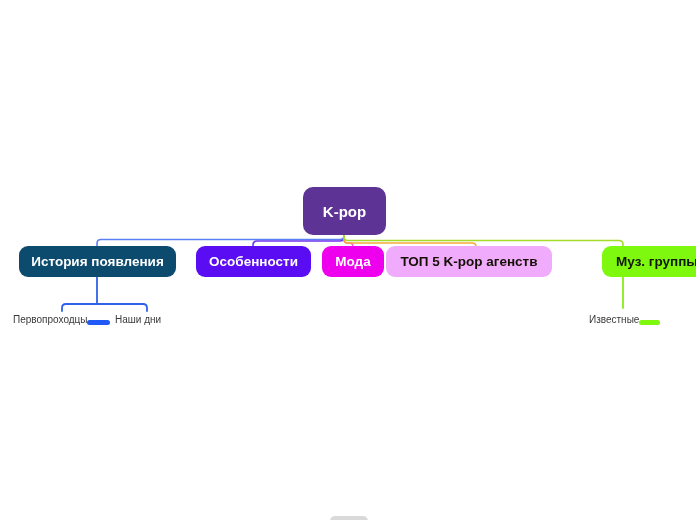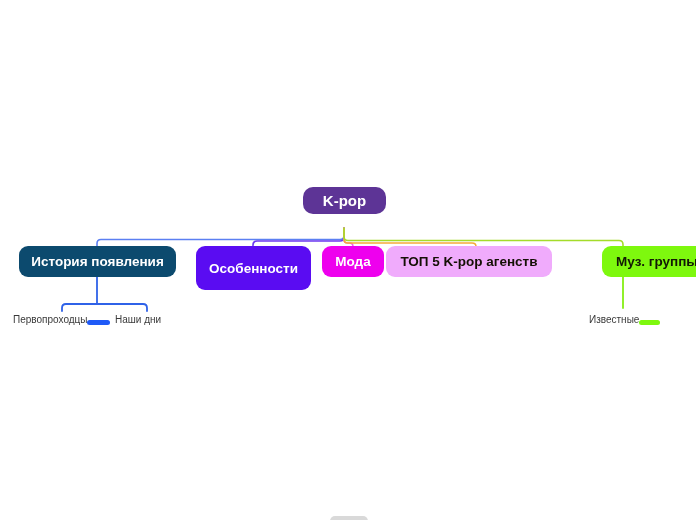--- a/index.html
+++ b/index.html
@@ -10,29 +10,29 @@
   }
   .stage{position:absolute;left:0;top:0;width:696px;height:520px;}
   svg.wires{position:absolute;left:0;top:0;width:696px;height:520px;pointer-events:none;}
 
   .node{
     position:absolute;display:flex;align-items:center;justify-content:center;
     font-weight:bold;color:#ffffff;box-sizing:border-box;cursor:default;
     text-align:center;white-space:nowrap;
   }
   .node-root{
-    left:303px;top:187px;width:83px;height:27px;border-radius:10px;
+    left:303px;top:187px;width:83px;height:48px;border-radius:10px;
     background:#5d3496;font-size:15px;
   }
   .node-history{
     left:19px;top:246px;width:157px;height:31px;border-radius:9px;
     background:#0c4a6e;font-size:13.5px;
   }
   .node-features{
-    left:196px;top:246px;width:115px;height:44px;border-radius:9px;
+    left:196px;top:246px;width:115px;height:31px;border-radius:9px;
     background:#5a0cf2;font-size:13.5px;
   }
   .node-fashion{
     left:322px;top:246px;width:62px;height:31px;border-radius:9px;
     background:#ee00ee;font-size:13.5px;text-align:right;
   }
   .node-agencies{
     left:386px;top:246px;width:166px;height:31px;border-radius:9px;
     background:#f0abfc;font-size:13.5px;color:#151005;
   }

